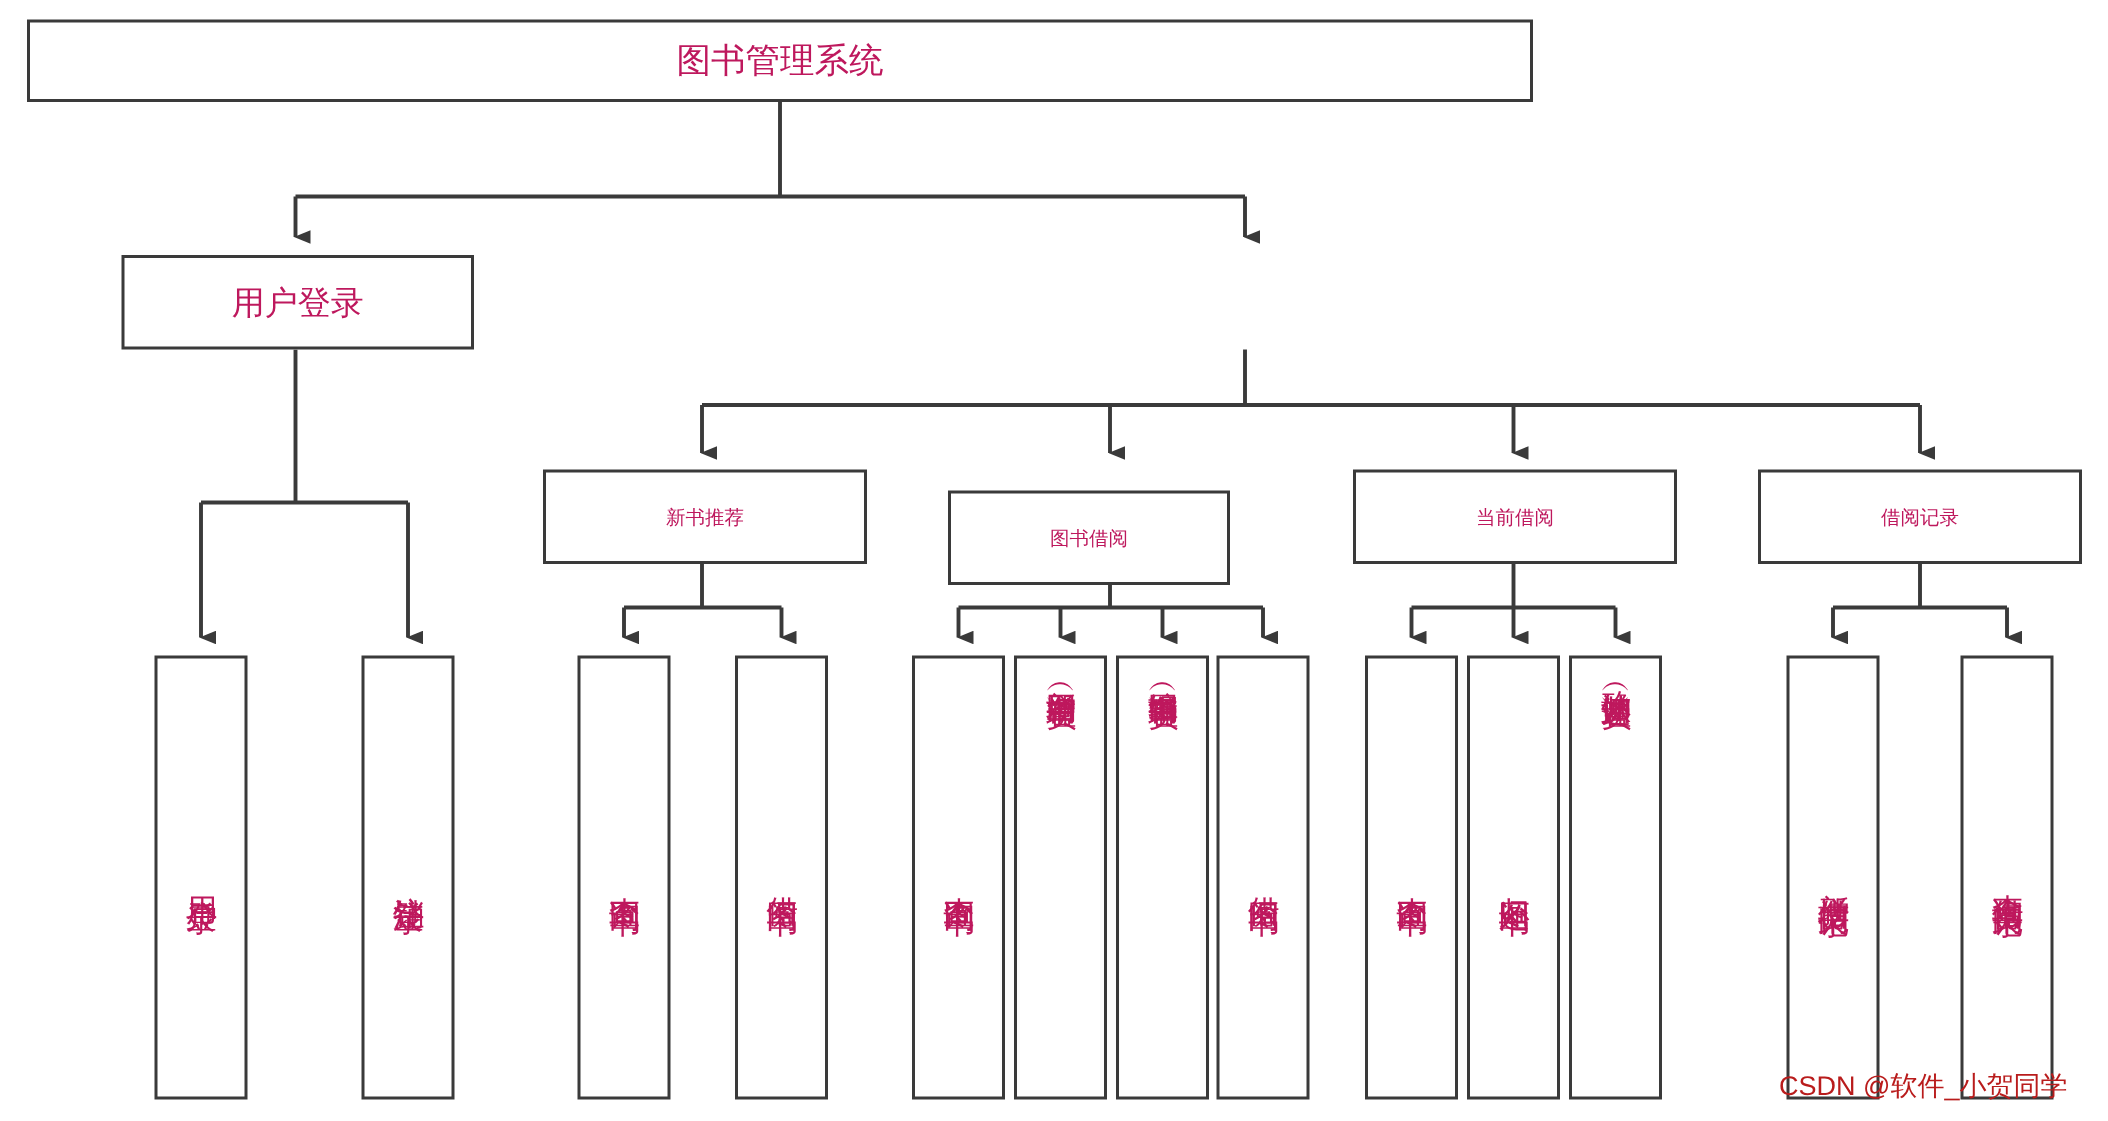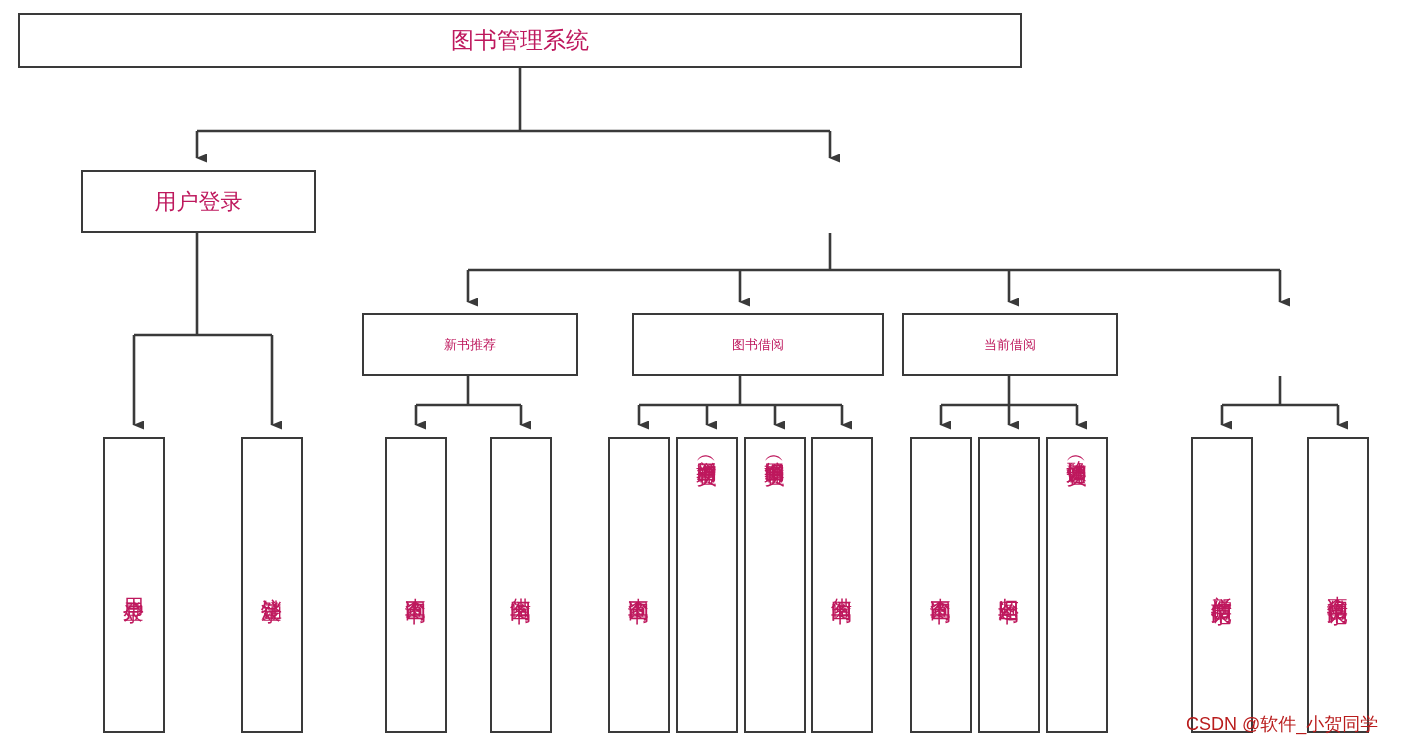--- a/index.html
+++ b/index.html
@@ -142,26 +142,29 @@
     <span class="label">图书管理系统</span>
   </div>
 
   <div class="node node-branch" style="left:81px; top:170px; width:235px; height:63px;">
     <span class="label">用户登录</span>
   </div>
 
   <div class="node node-sub" style="left:362px; top:313px; width:216px; height:63px;">
     <span class="label">新书推荐</span>
   </div>
-  <div class="node node-sub" style="left:632px; top:313px; width:252px; height:63px;">
+  <div class="node node-sub" style="left:632px; top:327px; width:188px; height:63px;">
     <span class="label">图书借阅</span>
   </div>
   <div class="node node-sub" style="left:902px; top:313px; width:216px; height:63px;">
     <span class="label">当前借阅</span>
   </div>
+  <div class="node node-sub" style="left:1172px; top:313px; width:216px; height:63px;">
+    <span class="label">借阅记录</span>
+  </div>
 
   <div class="node node-leaf short-text" style="left:103px; top:437px; width:62px; height:296px;">
     <span class="label">用户登录</span>
   </div>
   <div class="node node-leaf short-text" style="left:241px; top:437px; width:62px; height:296px;">
     <span class="label">注销登录</span>
   </div>
 
   <div class="node node-leaf short-text" style="left:385px; top:437px; width:62px; height:296px;">
     <span class="label">查询图书</span>

